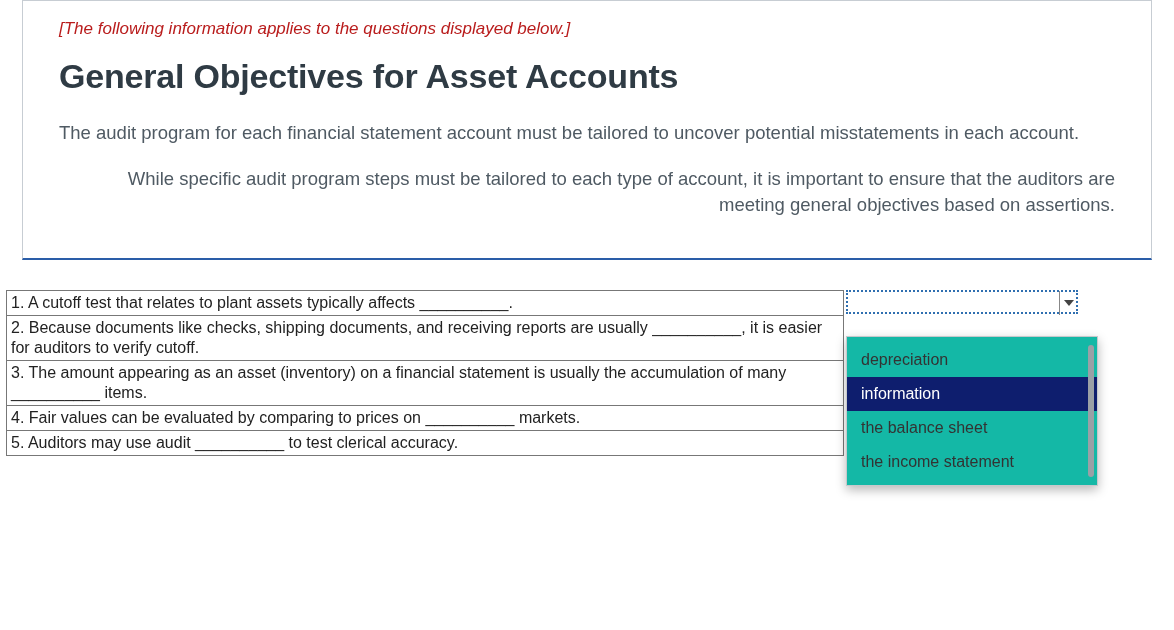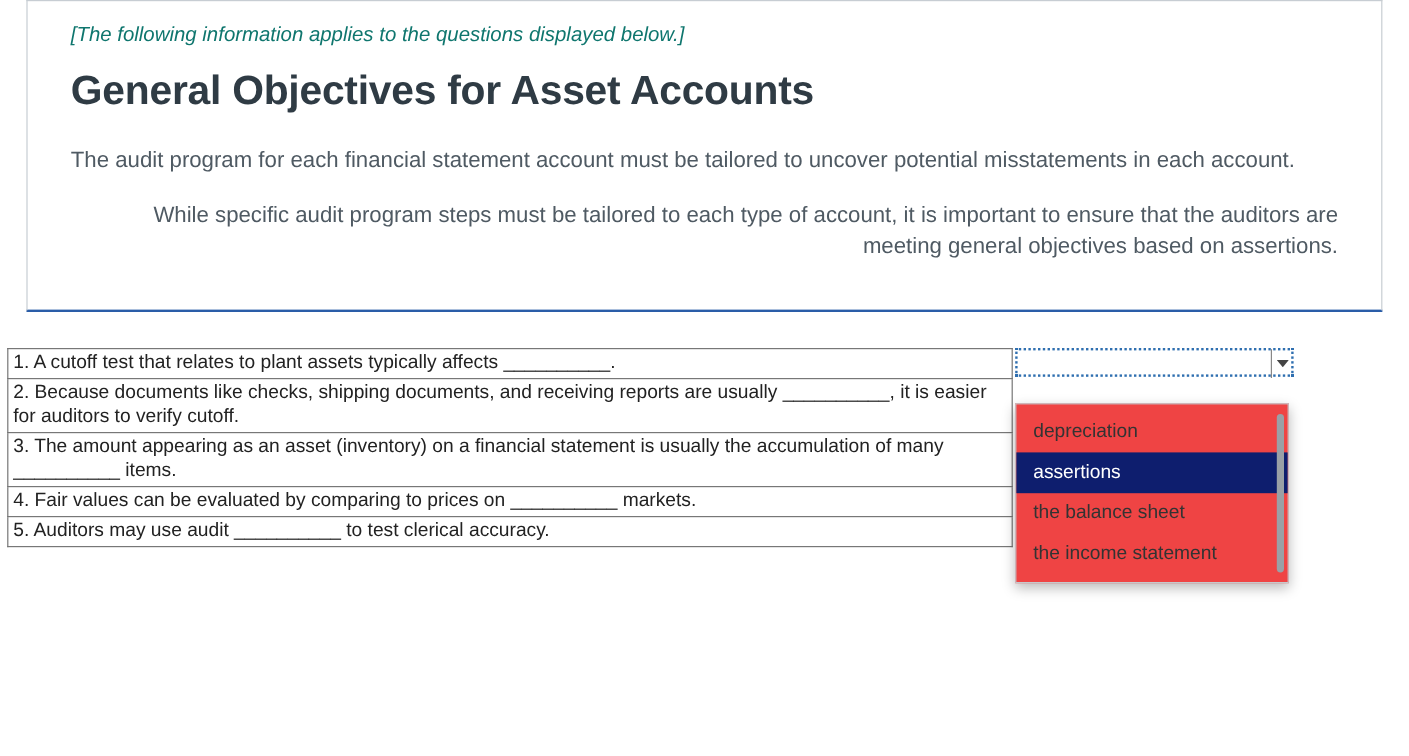--- a/index.html
+++ b/index.html
@@ -13,21 +13,21 @@
   }
   .info-box {
     border: 1px solid #c7cdd3;
     border-bottom: 2px solid #2a5da8;
     margin: 0 22px 0 22px;
     padding: 18px 36px 40px 36px;
     position: relative;
   }
   .intro-note {
     font-style: italic;
-    color: #0f766e;
+    color: #b91c1c;
     font-size: 17px;
     margin-bottom: 18px;
   }
   .main-heading {
     font-size: 34px;
     font-weight: 700;
     color: #2f3b44;
     margin-bottom: 24px;
     letter-spacing: -.2px;
   }
@@ -81,22 +81,22 @@
     border-left: 1px solid #888;
     display: flex;
     align-items: center;
     justify-content: center;
   }
   .dropdown-caret svg { display:block; }
   .dropdown-menu {
     position: absolute;
     left: 0;
     top: 46px;
-    width: 228px;
-    background: #ef4444;
+    width: 252px;
+    background: #14b8a6;
     border: 1px solid #c6c9cc;
     box-shadow: 0 4px 10px rgba(0,0,0,.28);
     padding: 6px 0;
   }
   .dropdown-option {
     padding: 8px 14px;
     font-size: 16px;
     font-family: Arial, sans-serif;
     color: #333;
     cursor: pointer;
@@ -151,20 +151,20 @@
     <div class="dropdown-field">
       <span class="dropdown-caret">
         <svg width="10" height="6" viewBox="0 0 10 6">
             <path d="M0 0 L5 6 L10 0 Z" fill="#444"></path>
           </svg>
       </span>
     </div>
 
     <div class="dropdown-menu">
       <div class="dropdown-option">depreciation</div>
-      <div class="dropdown-option selected">assertions</div>
+      <div class="dropdown-option selected">information</div>
       <div class="dropdown-option">the balance sheet</div>
       <div class="dropdown-option">the income statement</div>
       <div class="dropdown-scrollbar"></div>
     </div>
   </div>
 
 </div>
 
 </body></html>

